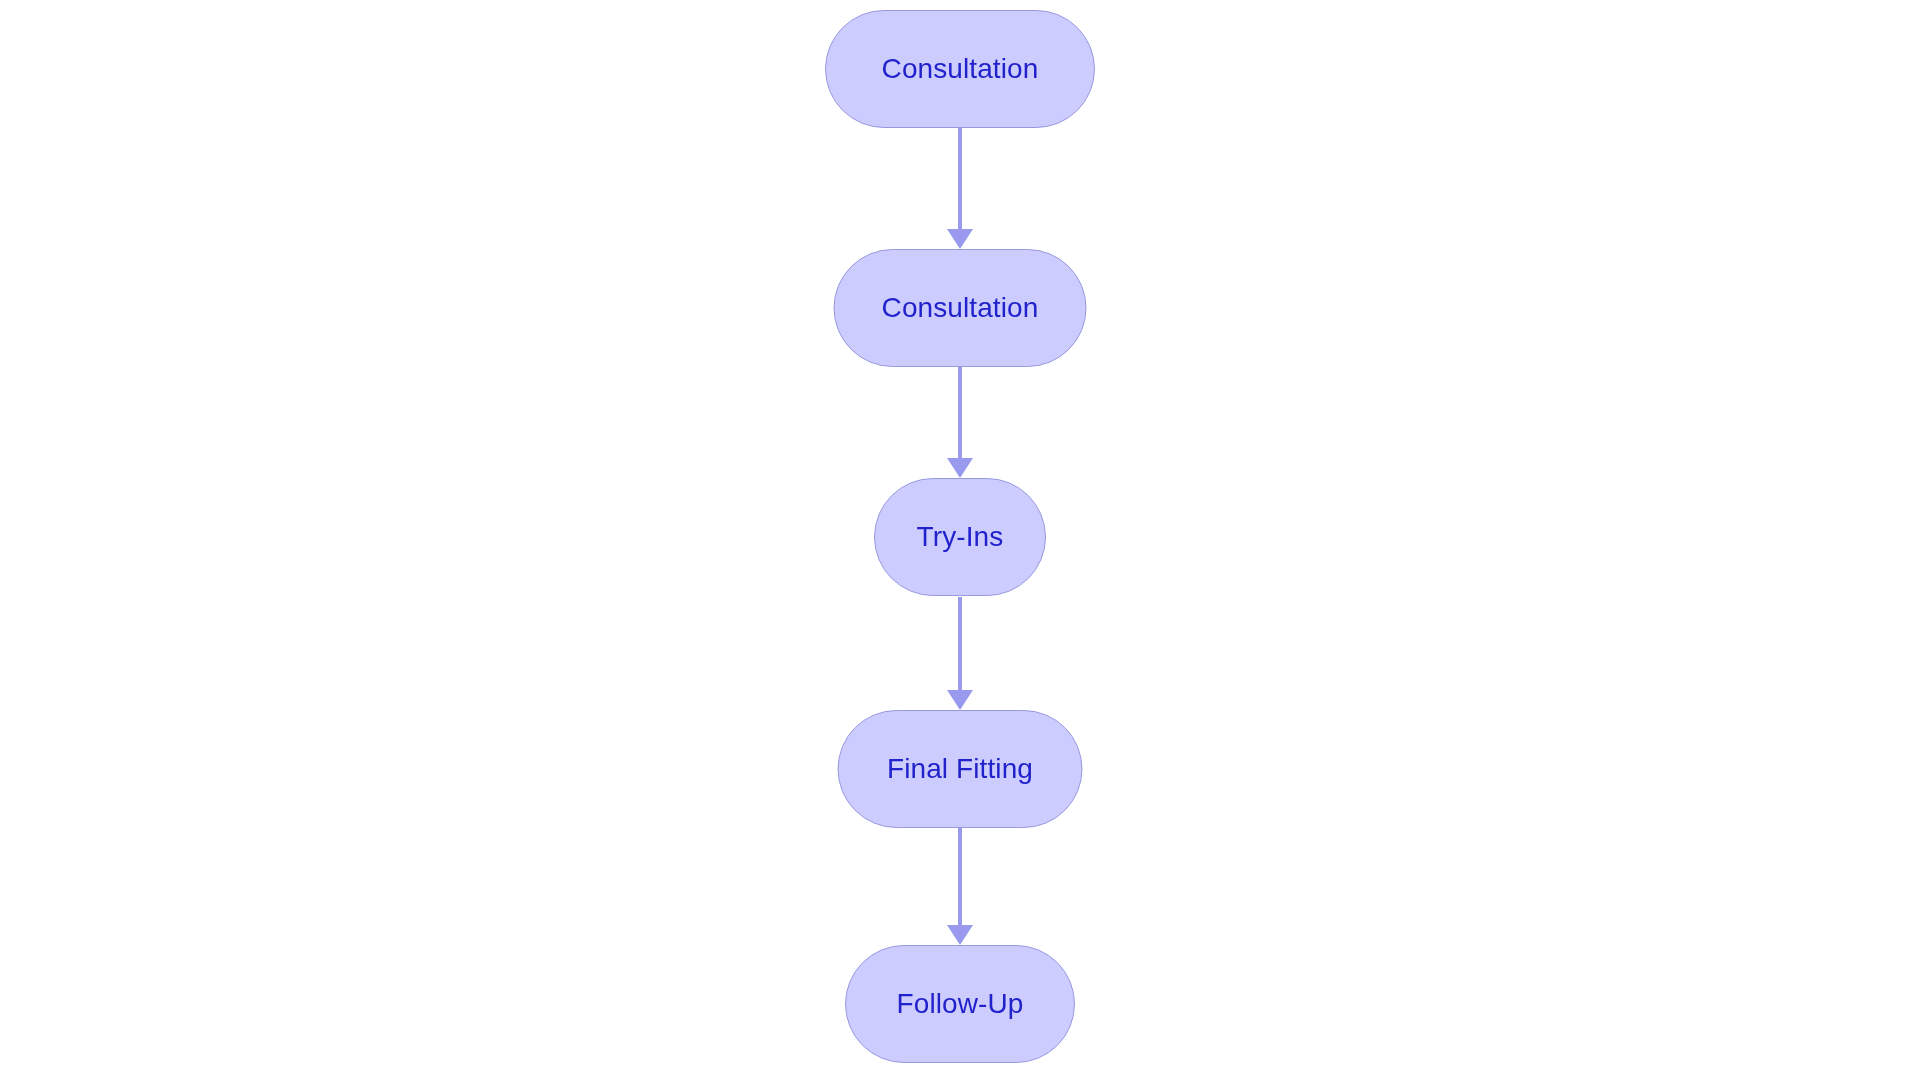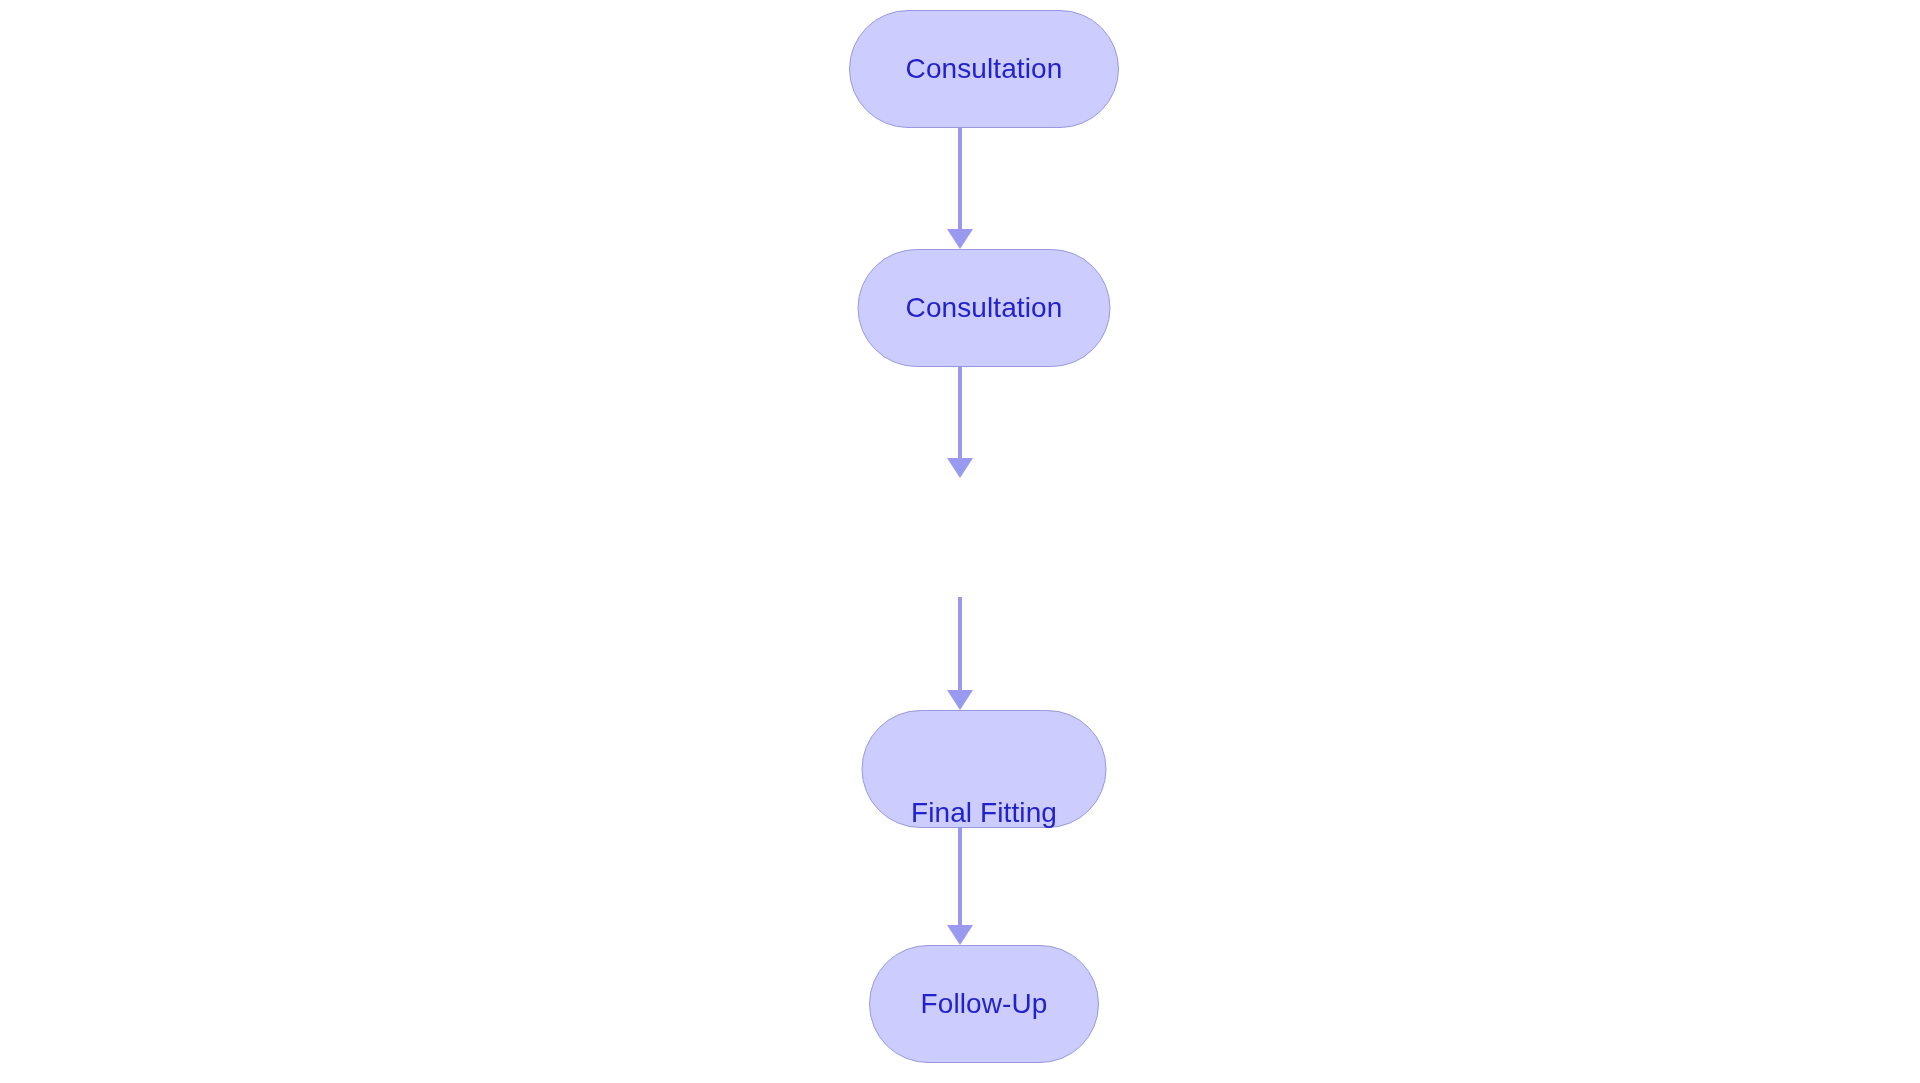--- a/index.html
+++ b/index.html
@@ -23,39 +23,39 @@
   .flow-node {
     position: absolute;
     display: flex;
     align-items: center;
     justify-content: center;
     background: #ccccff;
     border: 1.6px solid #9999e0;
     border-radius: 999px;
     height: 118px;
     transform: translateX(-50%);
-    left: 984px;
+    left: 960px;
   }
 
   .flow-node-label {
     font-family: "Liberation Sans", "DejaVu Sans", sans-serif;
     font-size: 28px;
     font-weight: 400;
     color: #2222cc;
     letter-spacing: 0.1px;
     white-space: nowrap;
     line-height: 1;
     user-select: none;
   }
 
   
   #node-consultation  { width: 270px; top: 10px;  }
   #node-impressions   { width: 253px; top: 249px; }
   #node-tryins        { width: 172px; top: 478px; }
-  #node-finalfitting  { width: 245px; top: 710px; align-items: flex-end; }
+  #node-finalfitting  { width: 245px; top: 710px; }
   #node-followup      { width: 230px; top: 945px; align-items: center; }
 
   
   .flow-edge {
     position: absolute;
     left: 960px;
     transform: translateX(-50%);
     width: 26px;
   }
 
@@ -106,20 +106,23 @@
 
   <div class="flow-node" id="node-impressions">
     <span class="flow-node-label">Consultation</span>
   </div>
 
   <div class="flow-edge" id="edge-2">
     <div class="flow-edge-line"></div>
     <div class="flow-edge-head"></div>
   </div>
 
+  <div class="flow-node" id="node-tryins">
+    <span class="flow-node-label">Try-Ins</span>
+  </div>
 
   <div class="flow-edge" id="edge-3">
     <div class="flow-edge-line"></div>
     <div class="flow-edge-head"></div>
   </div>
 
   <div class="flow-node" id="node-finalfitting">
     <span class="flow-node-label">Final Fitting</span>
   </div>
 

